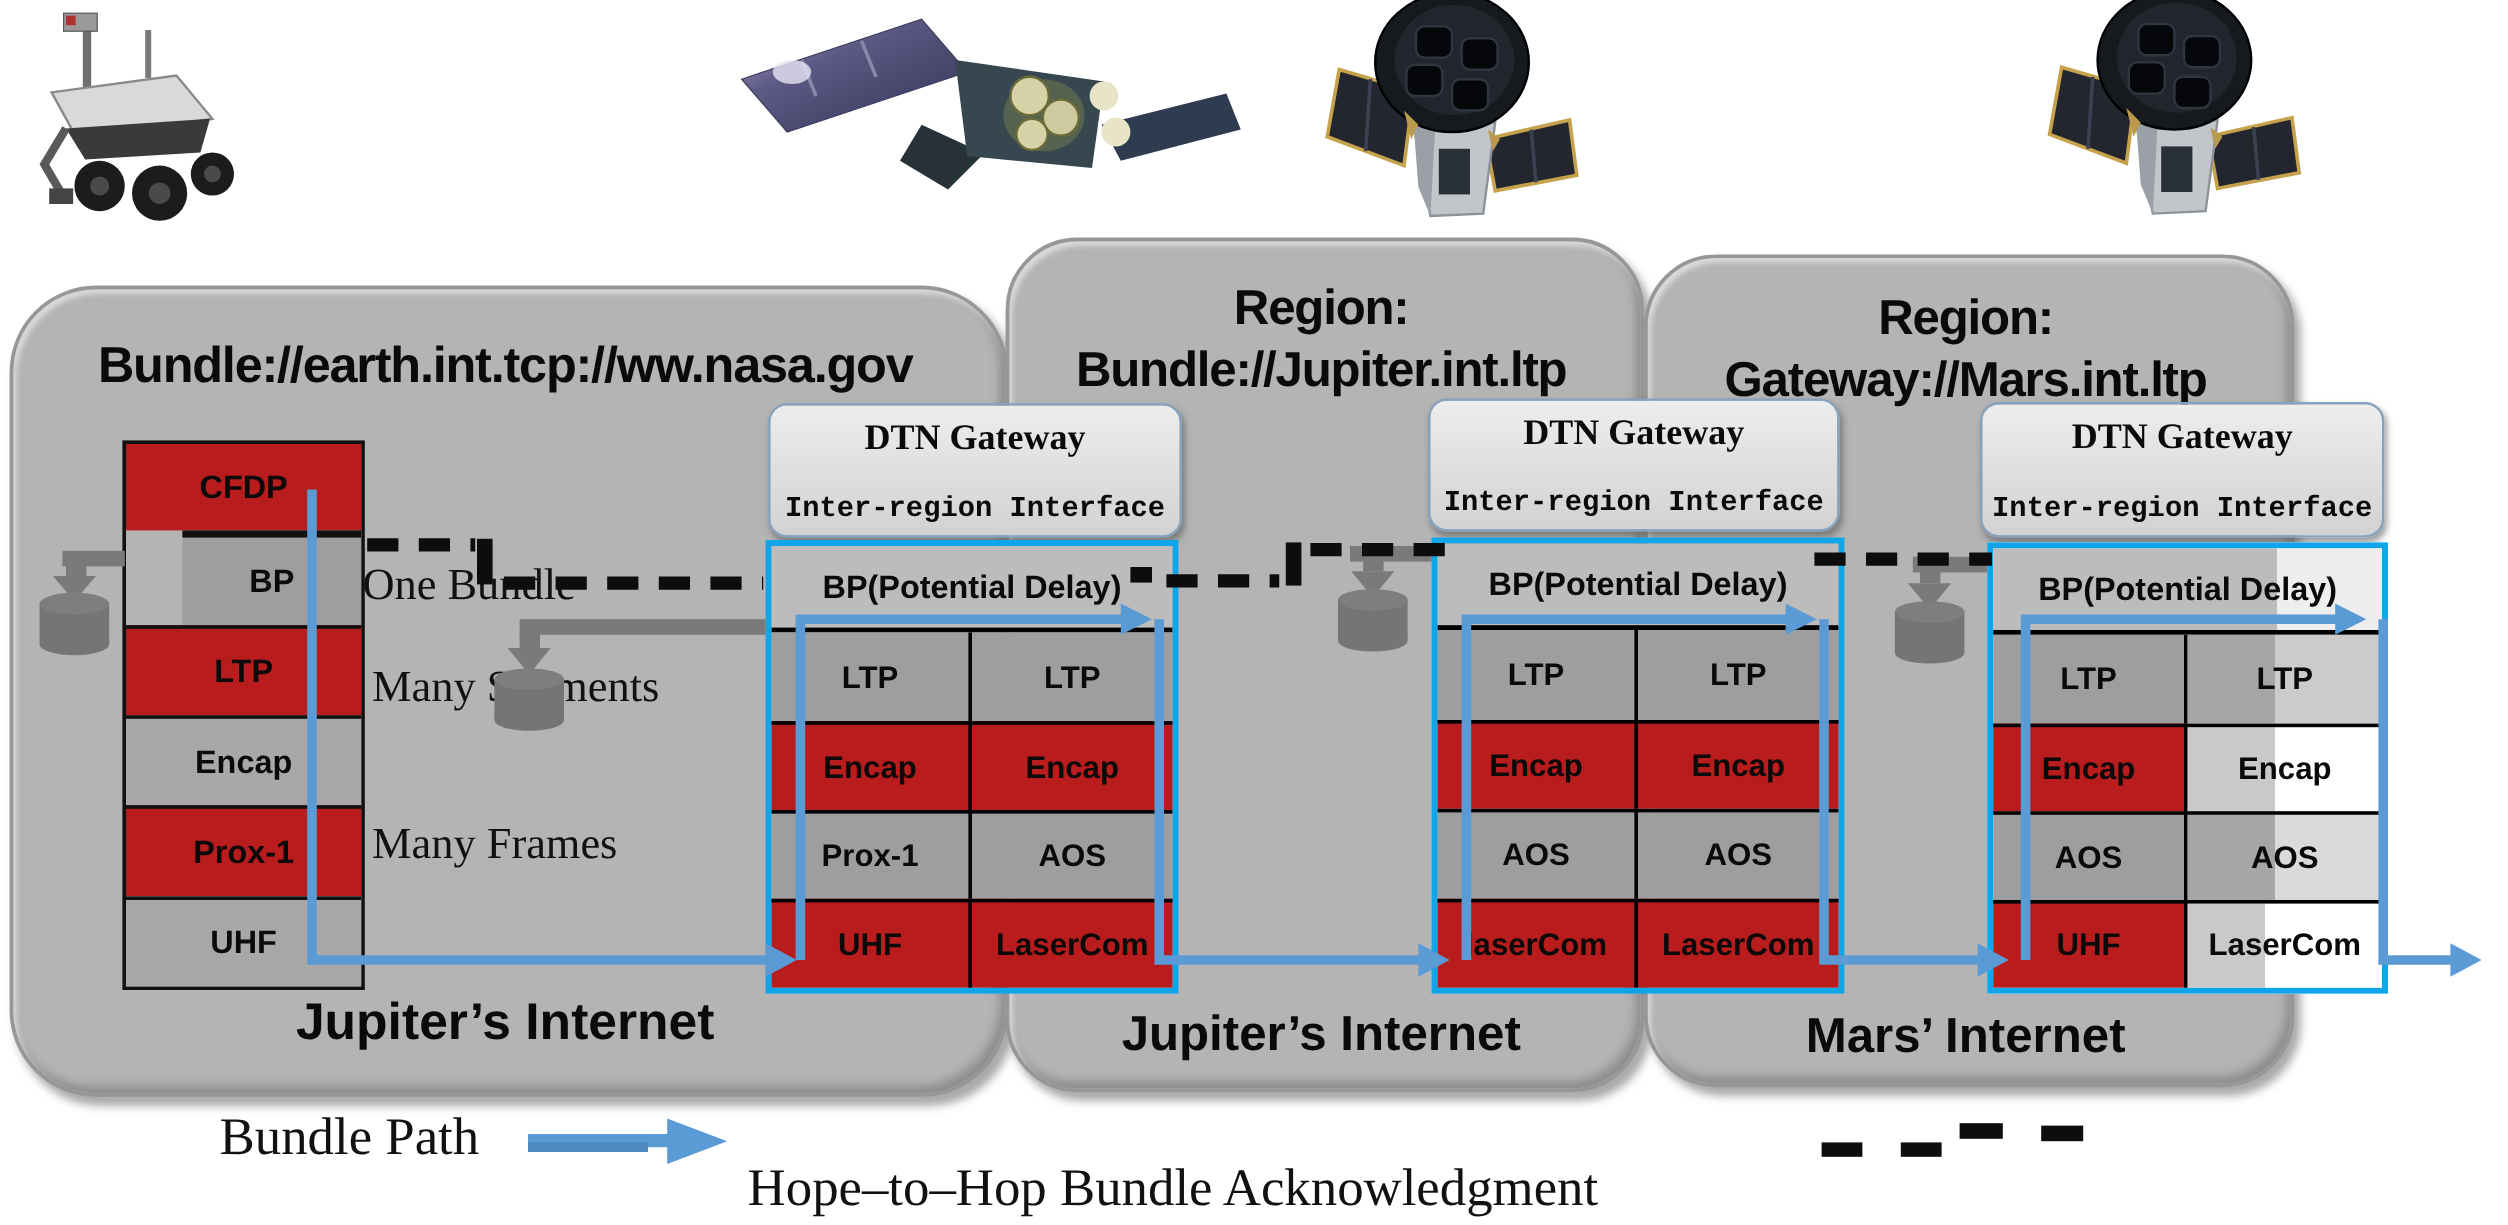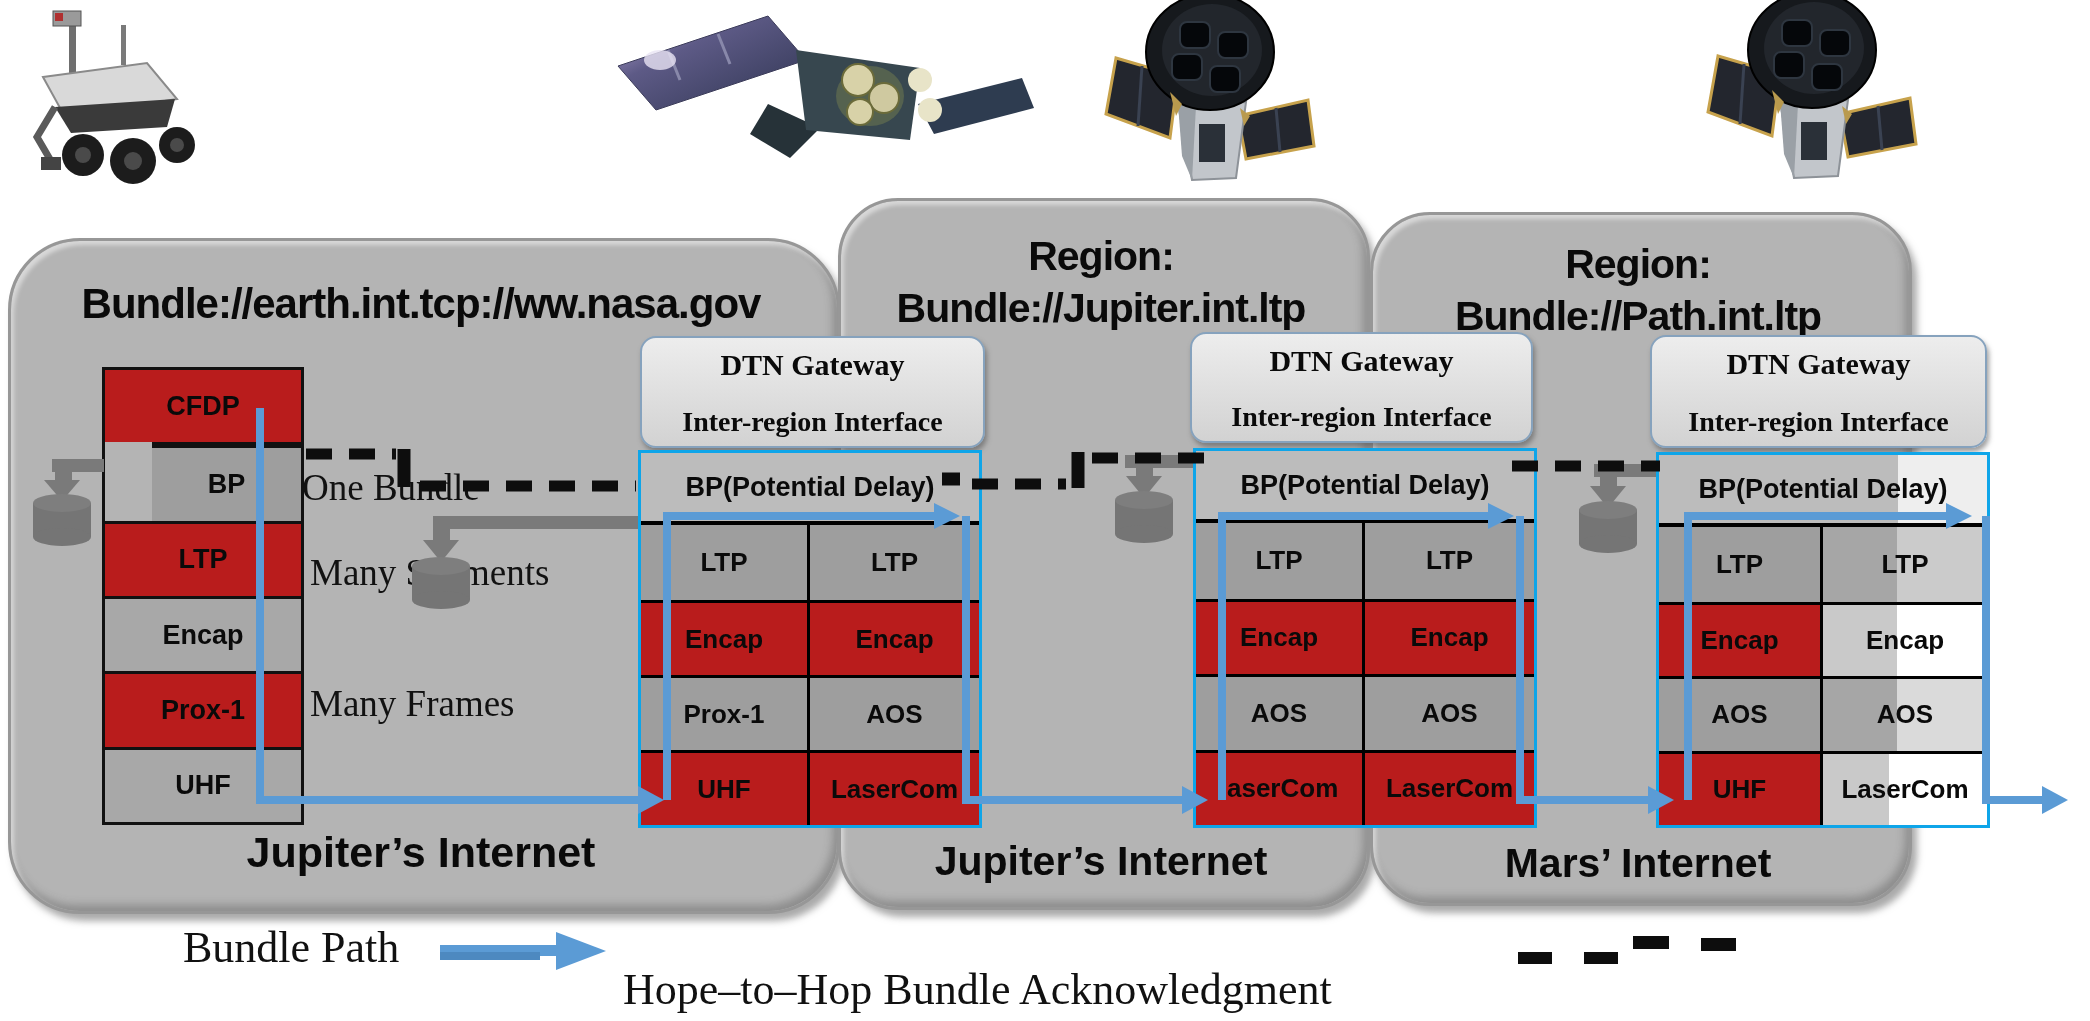--- a/index.html
+++ b/index.html
@@ -28,24 +28,24 @@
   .annotation{position:absolute;z-index:4;font-family:"Liberation Serif", serif;font-size:37px;color:#111;}
 
   
   .gw-box{position:absolute;z-index:3;border:2px solid #86a2bd;border-radius:16px;
           background:linear-gradient(#ededed,#d2d2d2);
           box-shadow:2px 4px 5px rgba(80,80,80,.55);
           display:flex;flex-direction:column;justify-content:space-between;
           padding:10px 4px 8px 4px;box-sizing:border-box;text-align:center;
           font-family:"Liberation Serif", serif;font-weight:bold;}
   .gw-box .t1{font-size:30px;}
-  .gw-box .t2{font-size:28px;}
-
-  
-  .gw-stack{position:absolute;z-index:3;border:3px solid #0ea5e9;display:flex;flex-direction:column;box-sizing:border-box;}
+  .gw-box .t2{font-size:24px;font-family:Liberation Mono, monospace;}
+
+  
+  .gw-stack{position:absolute;z-index:3;border:5px solid #0ea5e9;display:flex;flex-direction:column;box-sizing:border-box;}
   .bp-row{height:68px;flex:none;display:flex;align-items:center;justify-content:center;
           font-weight:bold;font-size:27px;border-bottom:4px solid #000;background:#bcbcbc;}
   .gw-grid{flex:1;display:grid;grid-template-columns:1fr 1fr;grid-auto-flow:column;
            grid-template-rows:repeat(4,1fr);}
   .gw-grid .c{display:flex;align-items:center;justify-content:center;font-weight:bold;font-size:26px;
               border-top:3px solid #000;}
   .gw-grid .lc{border-right:3px solid #000;}
   
   .g3-bp{background:linear-gradient(90deg,#bcbcbc 73%,#eeeeee 73%);}
   .g3r0{background:linear-gradient(90deg,#a6a6a6 45%,#cbcbcb 45%);}
@@ -70,21 +70,21 @@
 
   <div class="region-title" style="left:8px;top:278px;width:826px;font-size:42px;">Bundle://earth.int.tcp://ww.nasa.gov</div>
 
   <div class="region-title" style="left:838px;top:230px;width:526px;">
     <div>Region:</div>
     <div>Bundle://Jupiter.int.ltp</div>
   </div>
 
   <div class="region-title" style="left:1370px;top:238px;width:536px;">
     <div>Region:</div>
-    <div>Bundle://Path.int.ltp</div>
+    <div>Gateway://Mars.int.ltp</div>
   </div>
 
   <div class="region-footer" style="left:8px;top:828px;width:826px;font-size:43px;">Jupiter’s Internet</div>
   <div class="region-footer" style="left:838px;top:838px;width:526px;">Jupiter’s Internet</div>
   <div class="region-footer" style="left:1370px;top:840px;width:536px;">Mars’ Internet</div>
 
   <div class="stack">
     <div class="row fill-light">CFDP</div>
     <div class="row bp fill-dark">BP</div>
     <div class="row fill-light">LTP</div>

